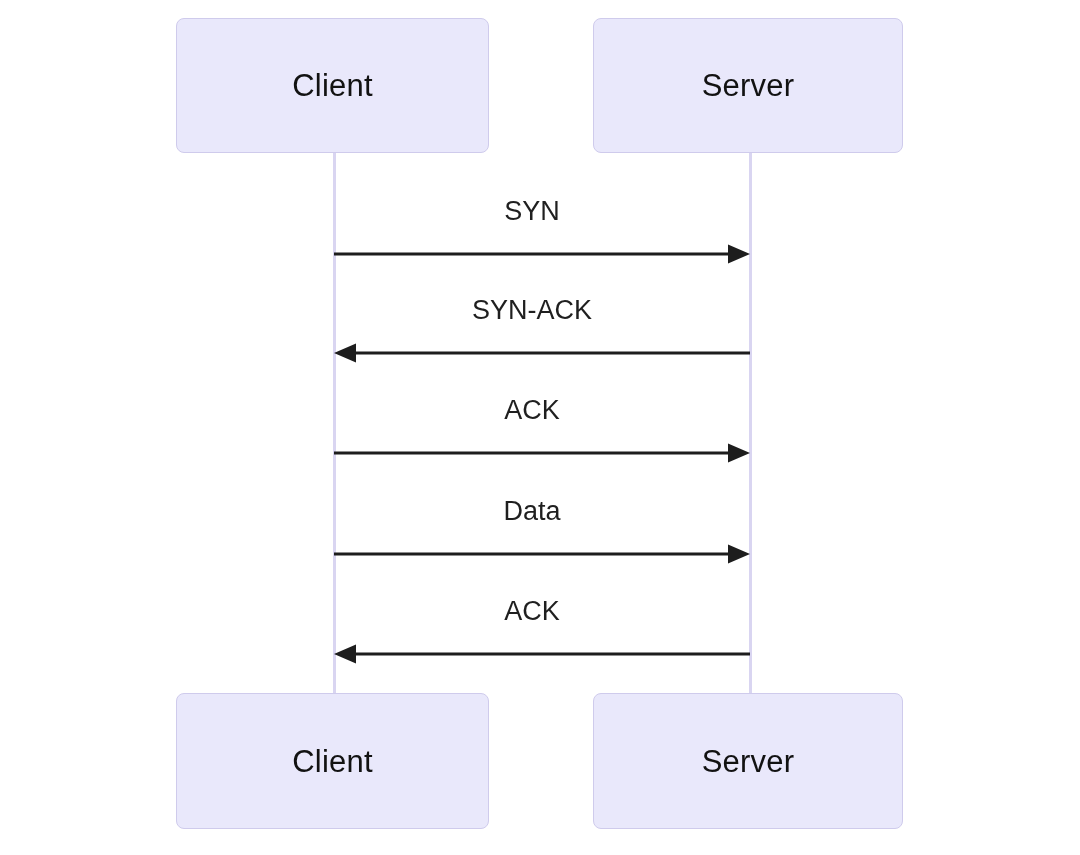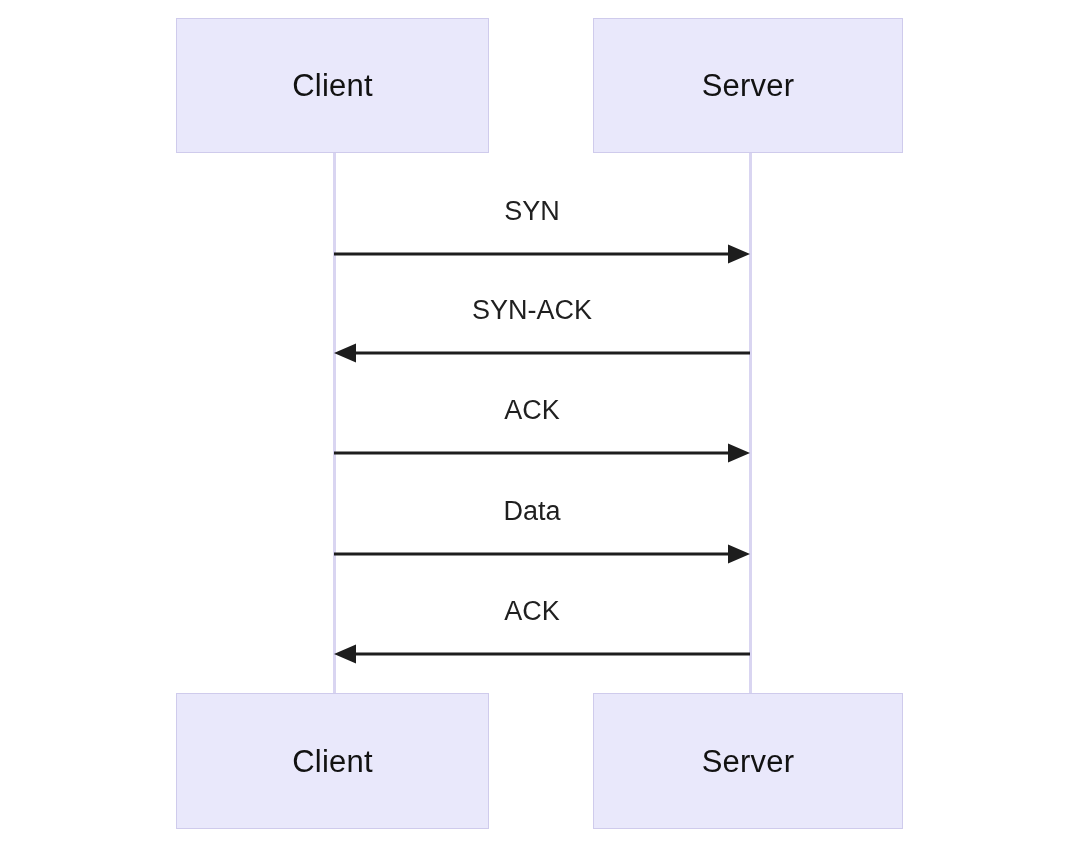--- a/index.html
+++ b/index.html
@@ -17,21 +17,21 @@
     height: 855px;
     background: #ffffff;
     overflow: hidden;
   }
   
   .participant {
     position: absolute;
     box-sizing: border-box;
     background: #e9e8fb;
     border: 1px solid #cfcbec;
-    border-radius: 0;
+    border-radius: 8px;
     display: flex;
     align-items: center;
     justify-content: center;
     z-index: 3;
   }
   .participant-label {
     font-size: 31px;
     font-weight: 400;
     color: #121212;
     letter-spacing: 0.2px;

